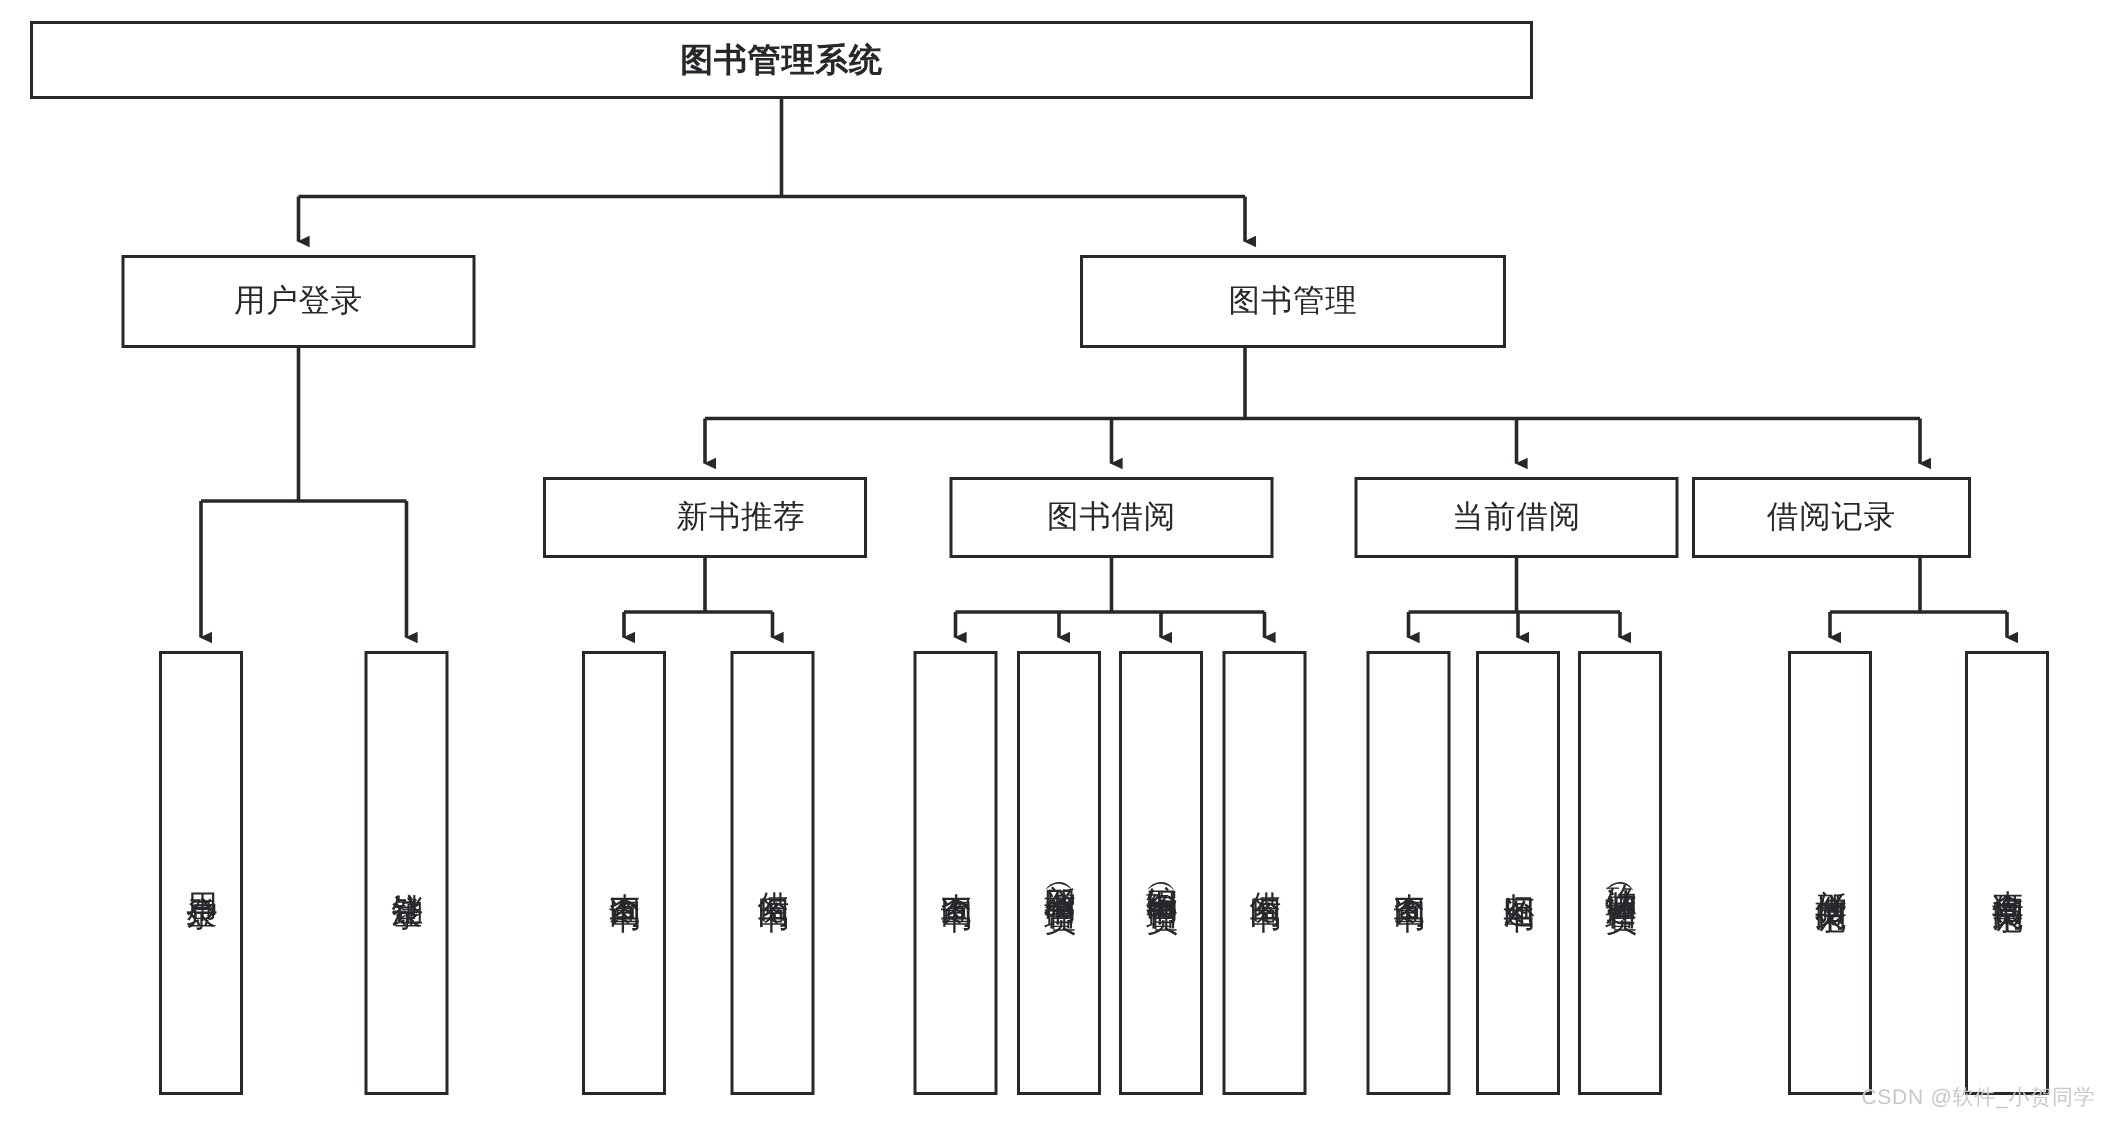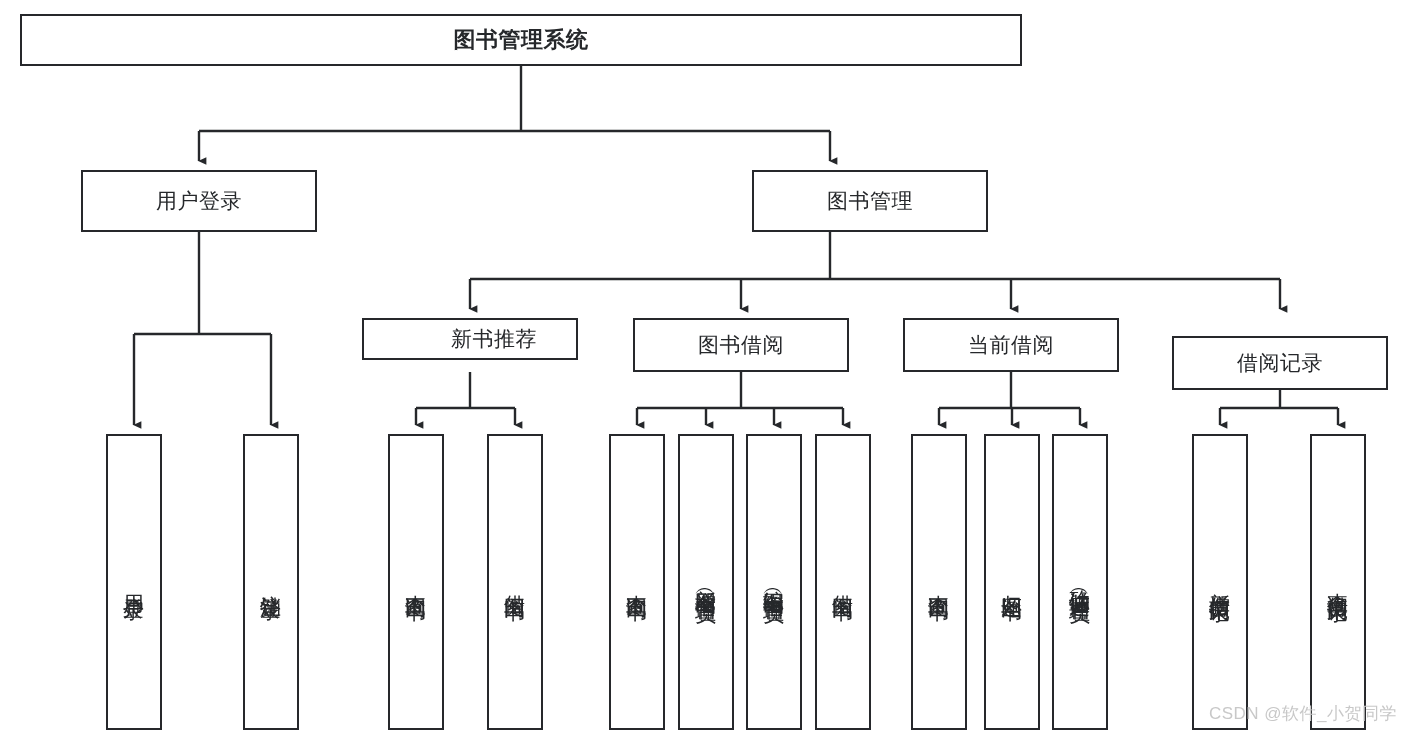--- a/index.html
+++ b/index.html
@@ -56,22 +56,22 @@
     text-orientation: upright;
     font-size: 21px;
     line-height: 1.2;
     letter-spacing: 2px;
     text-align: center;
     max-height: 100%;
   }
   #watermark {
     position: absolute;
     right: 8px;
-    bottom: 22px;
-    font-size: 17px;
+    bottom: 6px;
+    font-size: 14px;
     color: #c8c8c8;
     letter-spacing: 0.5px;
     user-select: none;
     white-space: nowrap;
   }
 </style>
 </head>
 <body>
 
 <div id="diagram-root">
@@ -126,34 +126,34 @@
     </g>
   </svg>
 
   <div class="node root horizontal" style="left:20px; top:14px; width:1002px; height:52px;">
     <span class="node-label">图书管理系统</span>
   </div>
 
   <div class="node horizontal" style="left:81px; top:170px; width:236px; height:62px;">
     <span class="node-label">用户登录</span>
   </div>
-  <div class="node horizontal" style="left:752px; top:170px; width:236px; height:62px;">
+  <div class="node horizontal" style="left:720px; top:170px; width:284px; height:62px;">
     <span class="node-label">图书管理</span>
   </div>
 
-  <div class="node horizontal" style="left:362px; top:318px; width:216px; height:42px;padding-left:48px;">
+  <div class="node horizontal" style="left:362px; top:318px; width:216px; height:54px;padding-left:48px;">
     <span class="node-label">新书推荐</span>
   </div>
   <div class="node horizontal" style="left:633px; top:318px; width:216px; height:54px;">
     <span class="node-label">图书借阅</span>
   </div>
   <div class="node horizontal" style="left:903px; top:318px; width:216px; height:54px;align-items:center;">
     <span class="node-label">当前借阅</span>
   </div>
-  <div class="node horizontal" style="left:1172px; top:318px; width:216px; height:54px;margin-top:18px;">
+  <div class="node horizontal" style="left:1128px; top:318px; width:186px; height:54px;">
     <span class="node-label">借阅记录</span>
   </div>
 
   <div class="node vertical" style="left:106px; top:434px; width:56px; height:296px;">
     <span class="node-label">用户登录</span>
   </div>
   <div class="node vertical" style="left:243px; top:434px; width:56px; height:296px;">
     <span class="node-label">注销登录</span>
   </div>
 

